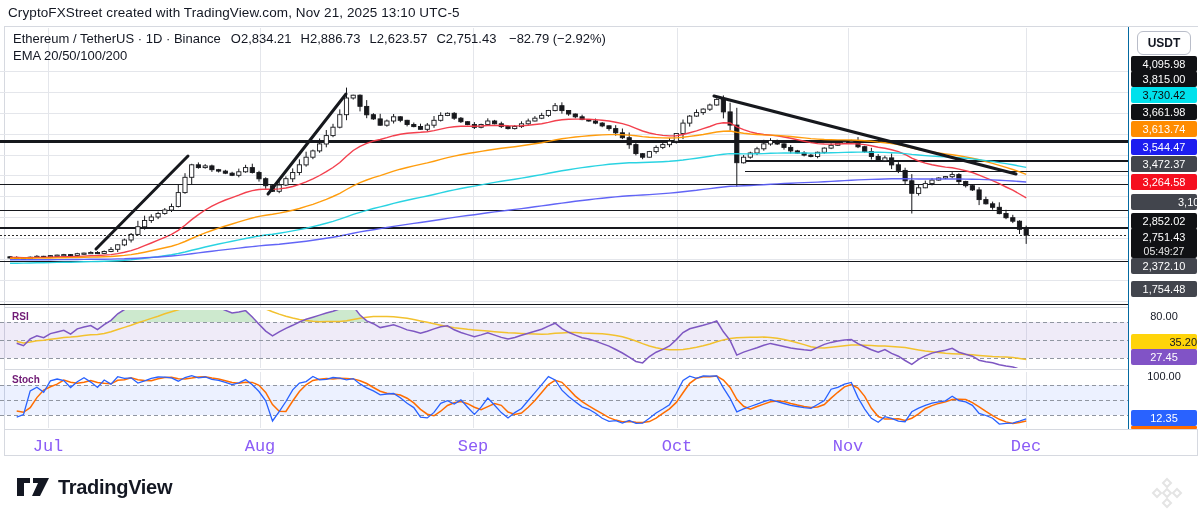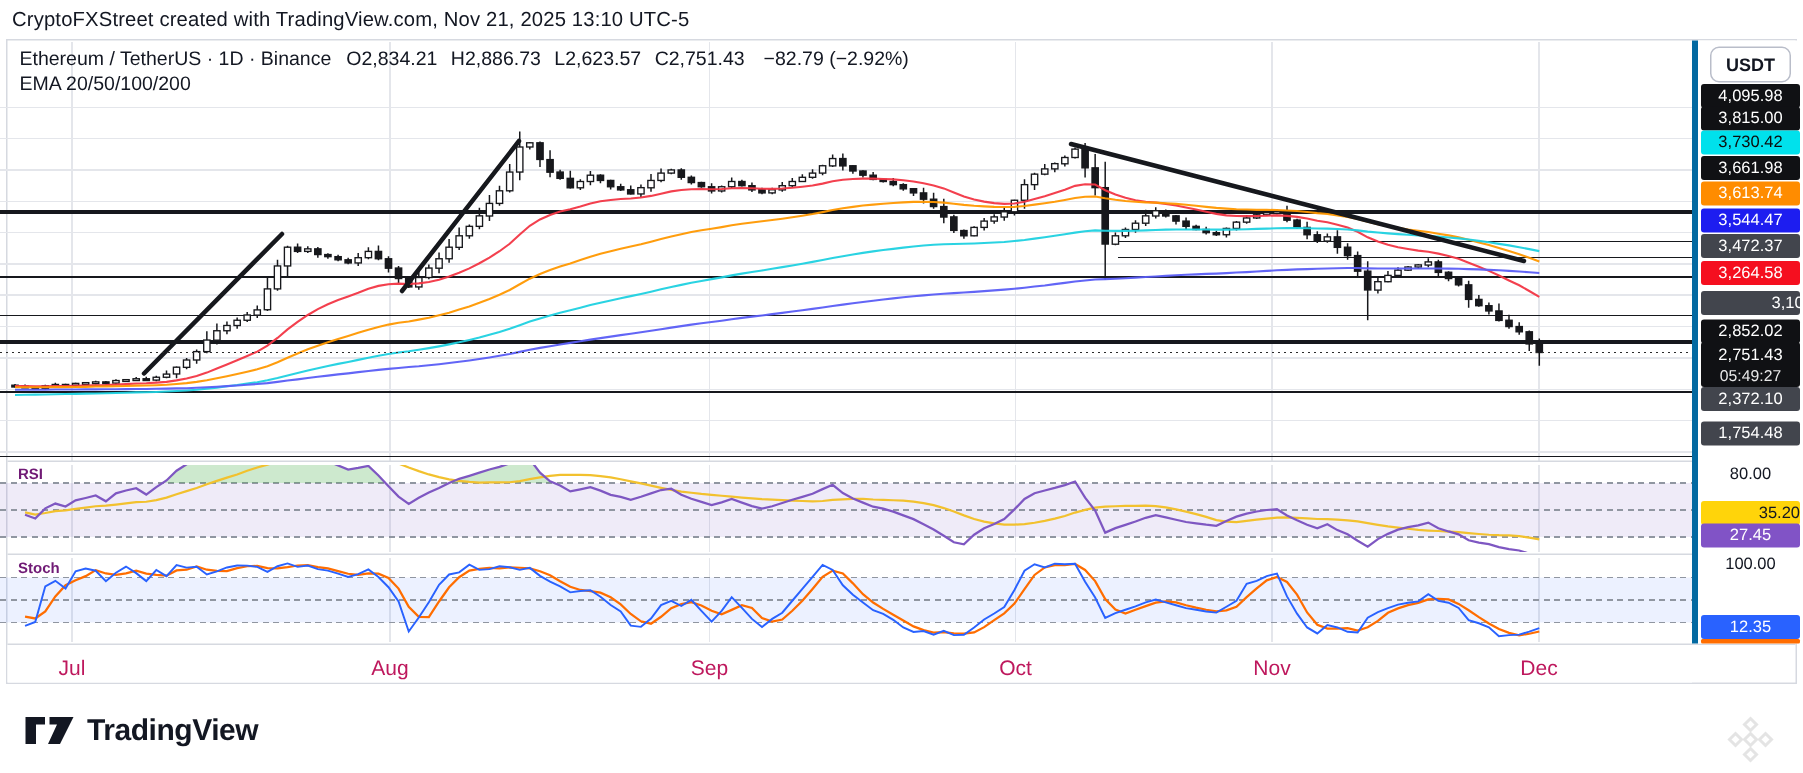--- a/index.html
+++ b/index.html
@@ -5,40 +5,40 @@
   html,body{margin:0;padding:0;background:#ffffff;}
   body{width:1202px;height:515px;overflow:hidden;font-family:"Liberation Sans",sans-serif;-webkit-font-smoothing:antialiased;}
   .screen{position:relative;width:1202px;height:515px;background:#fff;}
   .attribution{position:absolute;left:8px;top:5px;font-size:13.5px;font-weight:500;color:#131722;letter-spacing:.1px;}
   .chart-frame{position:absolute;left:4px;top:26px;width:1194px;height:430px;border:1px solid #d6d9e0;background:#fff;box-sizing:border-box;}
   #chart-svg{position:absolute;left:0;top:27px;width:1128px;height:402px;}
   .legend{position:absolute;left:13px;top:31px;font-size:13px;color:#131722;white-space:nowrap;z-index:5;}
   .legend .sym{font-weight:500;margin-right:10px;}
   .legend .pair{margin-right:9px;}
   .legend-line2{position:absolute;left:13px;top:48px;font-size:13px;color:#131722;z-index:5;}
-  .scale-col{position:absolute;left:1128px;top:27px;width:70px;height:402px;border-left:4px solid #0369a1;background:#fff;z-index:4;}
+  .scale-col{position:absolute;left:1128px;top:27px;width:70px;height:402px;border-left:1px solid #0369a1;background:#fff;z-index:4;}
   .usdt-btn{position:absolute;left:8px;top:4px;width:52px;height:22px;border:1px solid #b9bdc9;border-radius:6px;background:#fff;font-size:12px;font-weight:600;color:#131722;text-align:center;line-height:22px;}
   .plabel{position:absolute;left:2px;width:66px;height:16px;line-height:16px;border-radius:2px;font-size:11px;font-weight:500;text-align:center;box-sizing:border-box;}
   .pl-black{background:#101114;color:#fff;}
   .pl-gray{background:#42454d;color:#fff;}
   .pl-cyan{background:#00e1ec;color:#0c0c0c;}
   .pl-orange{background:#ff8c00;color:#fff;}
   .pl-blue{background:#1d1df0;color:#fff;}
   .pl-red{background:#f50f1f;color:#fff;}
   .pl-yellow{background:#ffd40a;color:#131722;}
   .pl-purple{background:#8153c6;color:#fff;}
   .pl-stochk{background:#2962ff;color:#fff;}
   .pl-plain{background:transparent;color:#131722;font-weight:400;}
   .pl-current{background:#101114;color:#fff;height:30px;line-height:14px;padding-top:2px;}
   .pl-current .cd{font-size:10.5px;color:#e8e8e8;font-weight:400;}
   .strip{position:absolute;left:2px;width:66px;height:3px;background:#ff6d00;border-radius:1px;}
   .separator{position:absolute;left:5px;width:1192px;height:1px;background:#d6d9e0;z-index:3;}
   .panel-title{position:absolute;font-size:10px;font-weight:600;color:#701a75;z-index:5;}
   .time-axis{position:absolute;left:5px;top:430px;width:1123px;height:25px;background:#fff;z-index:2;}
-  .month{position:absolute;top:7px;transform:translateX(-50%);font-size:14px;color:#be185d;}
+  .month{position:absolute;top:7px;transform:translateX(-50%);font-size:17px;color:#8b5cf6;font-family:Liberation Mono, monospace;}
   .footer-logo{position:absolute;left:16px;top:475px;display:flex;align-items:center;gap:8px;}
   .footer-logo .brand{font-size:20px;font-weight:700;color:#131722;letter-spacing:-0.3px;}
   .watermark{position:absolute;right:18px;top:476px;display:flex;align-items:center;gap:8px;color:#e2e2e2;font-size:26px;font-weight:600;letter-spacing:1px;text-shadow:0 0 1px #efefef;}
 </style>
 </head>
 <body>
 
 <div class="screen">
 
   <div class="attribution">CryptoFXStreet created with TradingView.com, Nov 21, 2025 13:10 UTC-5</div>

